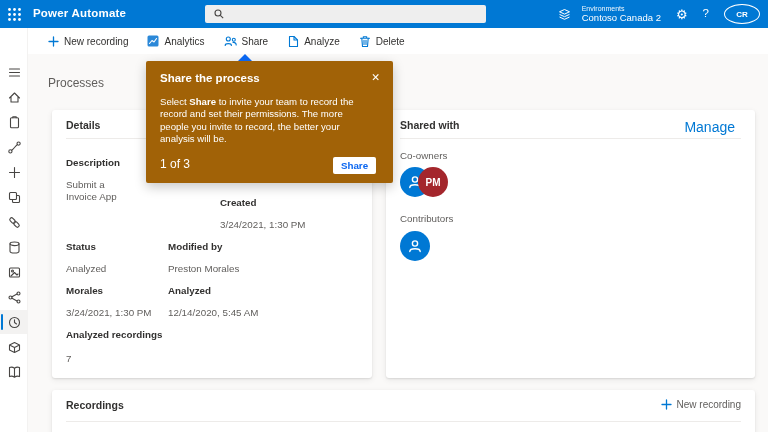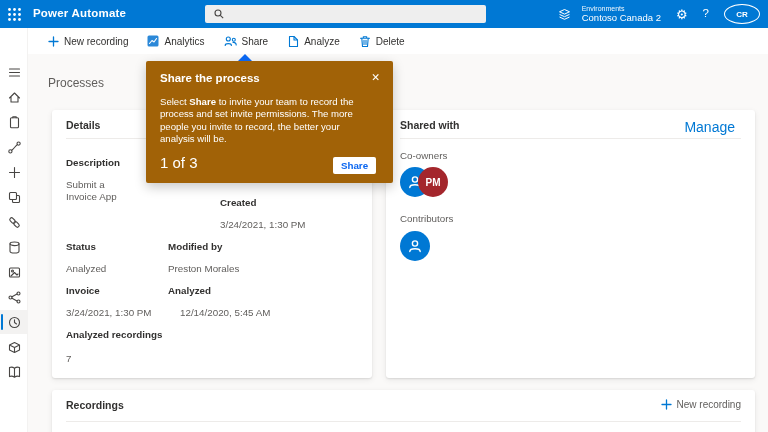--- a/index.html
+++ b/index.html
@@ -66,21 +66,21 @@
     cursor:pointer; font-size:10px; color:#605e5c; }
 
   
   .bubble { position:absolute; left:98px; top:61px; width:247px; height:122px; background:#a16207;
     border-radius:2px; z-index:50; color:#fff; box-shadow:0 4px 12px rgba(0,0,0,.22);margin-left:48px; }
   .bubble-beak { position:absolute; left:92px; top:-7px; width:0; height:0;
     border-left:7px solid transparent; border-right:7px solid transparent; border-bottom:7px solid #0a66f0; }
   .bubble-title { position:absolute; left:14px; top:11px; font-size:11.5px; font-weight:700; }
   .bubble-close { position:absolute; right:11px; top:8px; font-size:10.5px; cursor:pointer; padding:2px; }
   .bubble-body { position:absolute; left:14px; top:35px; font-size:9.6px; line-height:12.4px; width:195px; }
-  .bubble-step { position:absolute; left:14px; bottom:12px; font-size:15px; }
+  .bubble-step { position:absolute; left:14px; bottom:12px; font-size:12px; }
   .next-btn { position:absolute; right:17px; bottom:9px; width:43px; height:17px; background:#fff;
     color:#0a66f0; font-size:9.8px; font-weight:600; border:none; border-radius:2px; cursor:pointer;
     display:flex; align-items:center; justify-content:center; font-family:"Liberation Sans", sans-serif; }
 </style>
 </head>
 <body>
 
 <div class="topbar">
   <span class="waffle">
     <svg width="15" height="15" viewBox="0 0 15 15">
@@ -266,24 +266,24 @@
   <span class="f-value" style="left:14px; top:81px">Invoice App</span>
 
   <span class="f-label" style="left:168px; top:87px">Created</span>
   <span class="f-value" style="left:168px; top:109px">3/24/2021, 1:30 PM</span>
 
   <span class="f-label" style="left:14px; top:131px">Status</span>
   <span class="f-label" style="left:116px; top:131px">Modified by</span>
   <span class="f-value" style="left:14px; top:153px">Analyzed</span>
   <span class="f-value" style="left:116px; top:153px">Preston Morales</span>
 
-  <span class="f-label" style="left:14px; top:175px">Invoice</span>
+  <span class="f-label" style="left:14px; top:175px">Morales</span>
   <span class="f-label" style="left:116px; top:175px">Analyzed</span>
   <span class="f-value" style="left:14px; top:197px">3/24/2021, 1:30 PM</span>
-  <span class="f-value" style="left:128px; top:197px">12/14/2020, 5:45 AM</span>
+  <span class="f-value" style="left:116px; top:197px">12/14/2020, 5:45 AM</span>
 
   <span class="f-label" style="left:14px; top:219px">Analyzed recordings</span>
   <span class="f-value" style="left:14px; top:243px">7</span>
 </div>
 
 <div class="card card-shared">
   <span class="card-title">Shared with</span>
   <span class="card-link">Manage</span>
   <div class="card-divider"></div>
 
@@ -319,19 +319,19 @@
   </div>
   <div class="card-divider" style="top:31px"></div>
 </div>
 
 <div class="bubble">
   <div class="bubble-beak"></div>
   <span class="bubble-title">Share the process</span>
   <span class="bubble-close">✕</span>
   <div class="bubble-body">
     <span>Select </span><b>Share</b><span> to invite your team to record the</span><br>
-    <span>process and set invite permissions. The more</span><br>
+    <span>record and set their permissions. The more</span><br>
     <span>people you invite to record, the better your</span><br>
     <span>analysis will be.</span>
   </div>
   <span class="bubble-step">1 of 3</span>
   <button class="next-btn">Share</button>
 </div>
 
 </body></html>

